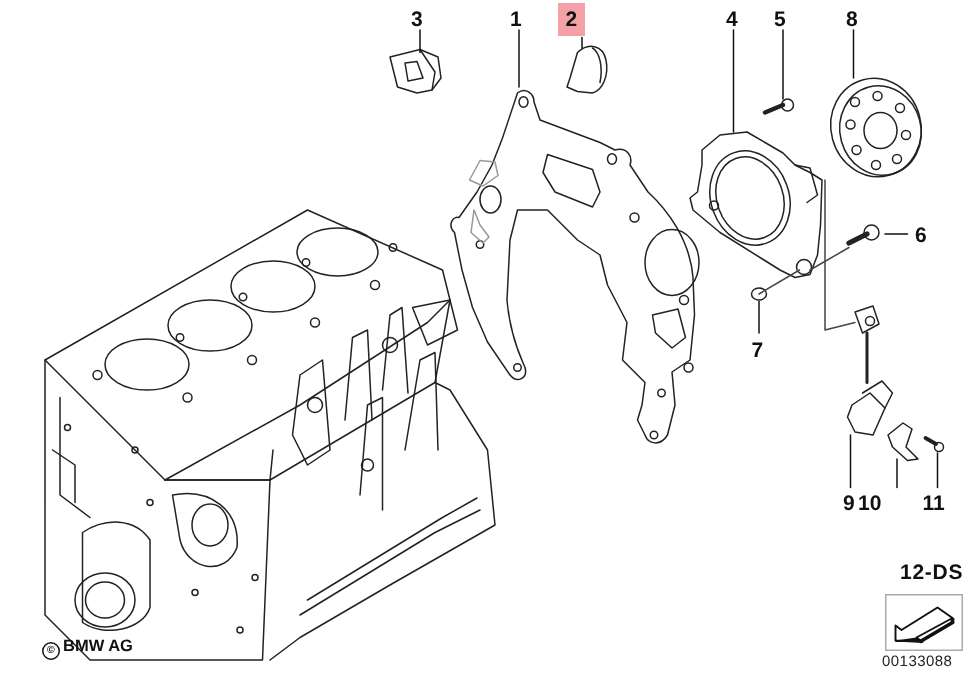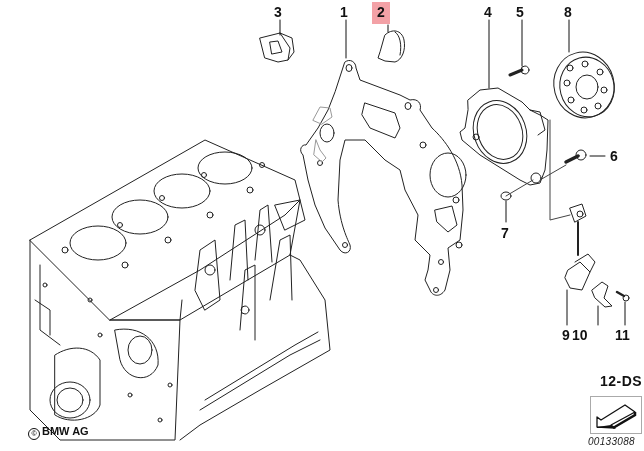--- a/index.html
+++ b/index.html
@@ -4,21 +4,21 @@
   <style>
     html, body { margin: 0; padding: 0; background: #ffffff; }
     body { width: 644px; height: 451px; position: relative; overflow: hidden; font-family: "Liberation Sans", sans-serif; }
     .canvas { position: absolute; left: 0; top: 0; width: 644px; height: 451px; }
     .lbl { position: absolute; font-family: "Liberation Sans", sans-serif; font-weight: bold; font-size: 14px; color: #111; line-height: 16px; text-align: center; cursor: pointer; }
     .lbl.hl { background: #f3a1a6; padding: 2px 5px 4px 5px; }
     .ds { position: absolute; left: 560px; top: 373px; font-weight: bold; font-size: 14px; color: #111; letter-spacing: 0.5px; margin-left: 40px; }
     .copy { position: absolute; left: 28px; top: 425px; font-weight: bold; font-size: 11px; color: #111; }
     .copy .c { display: inline-block; width: 10px; height: 10px; border: 1.5px solid #111; border-radius: 50%; font-size: 7px; line-height: 10px; text-align: center; vertical-align: -1px; margin-right: 2px; }
     .navbox { position: absolute; left: 590px; top: 396px; width: 50px; height: 36px; border: 1px solid #aaa; background: #fff; cursor: pointer; }
-    .docno { position: absolute; left: 588px; top: 436px; font-size: 10px; color: #222; letter-spacing: 0.3px; font-style: italic; }
+    .docno { position: absolute; left: 588px; top: 436px; font-size: 10px; color: #222; letter-spacing: 0.3px; }
   </style>
 </head>
 <body>
 
 <svg class="canvas" viewBox="0 0 644 451" xmlns="http://www.w3.org/2000/svg">
   <g fill="none" stroke="#222" stroke-width="1" stroke-linejoin="round" stroke-linecap="round">
 
     <g>
 
       <path d="M30,240 L205,140 L295,180 L300,200 L285,215 L200,270 L110,320 Z"></path>

